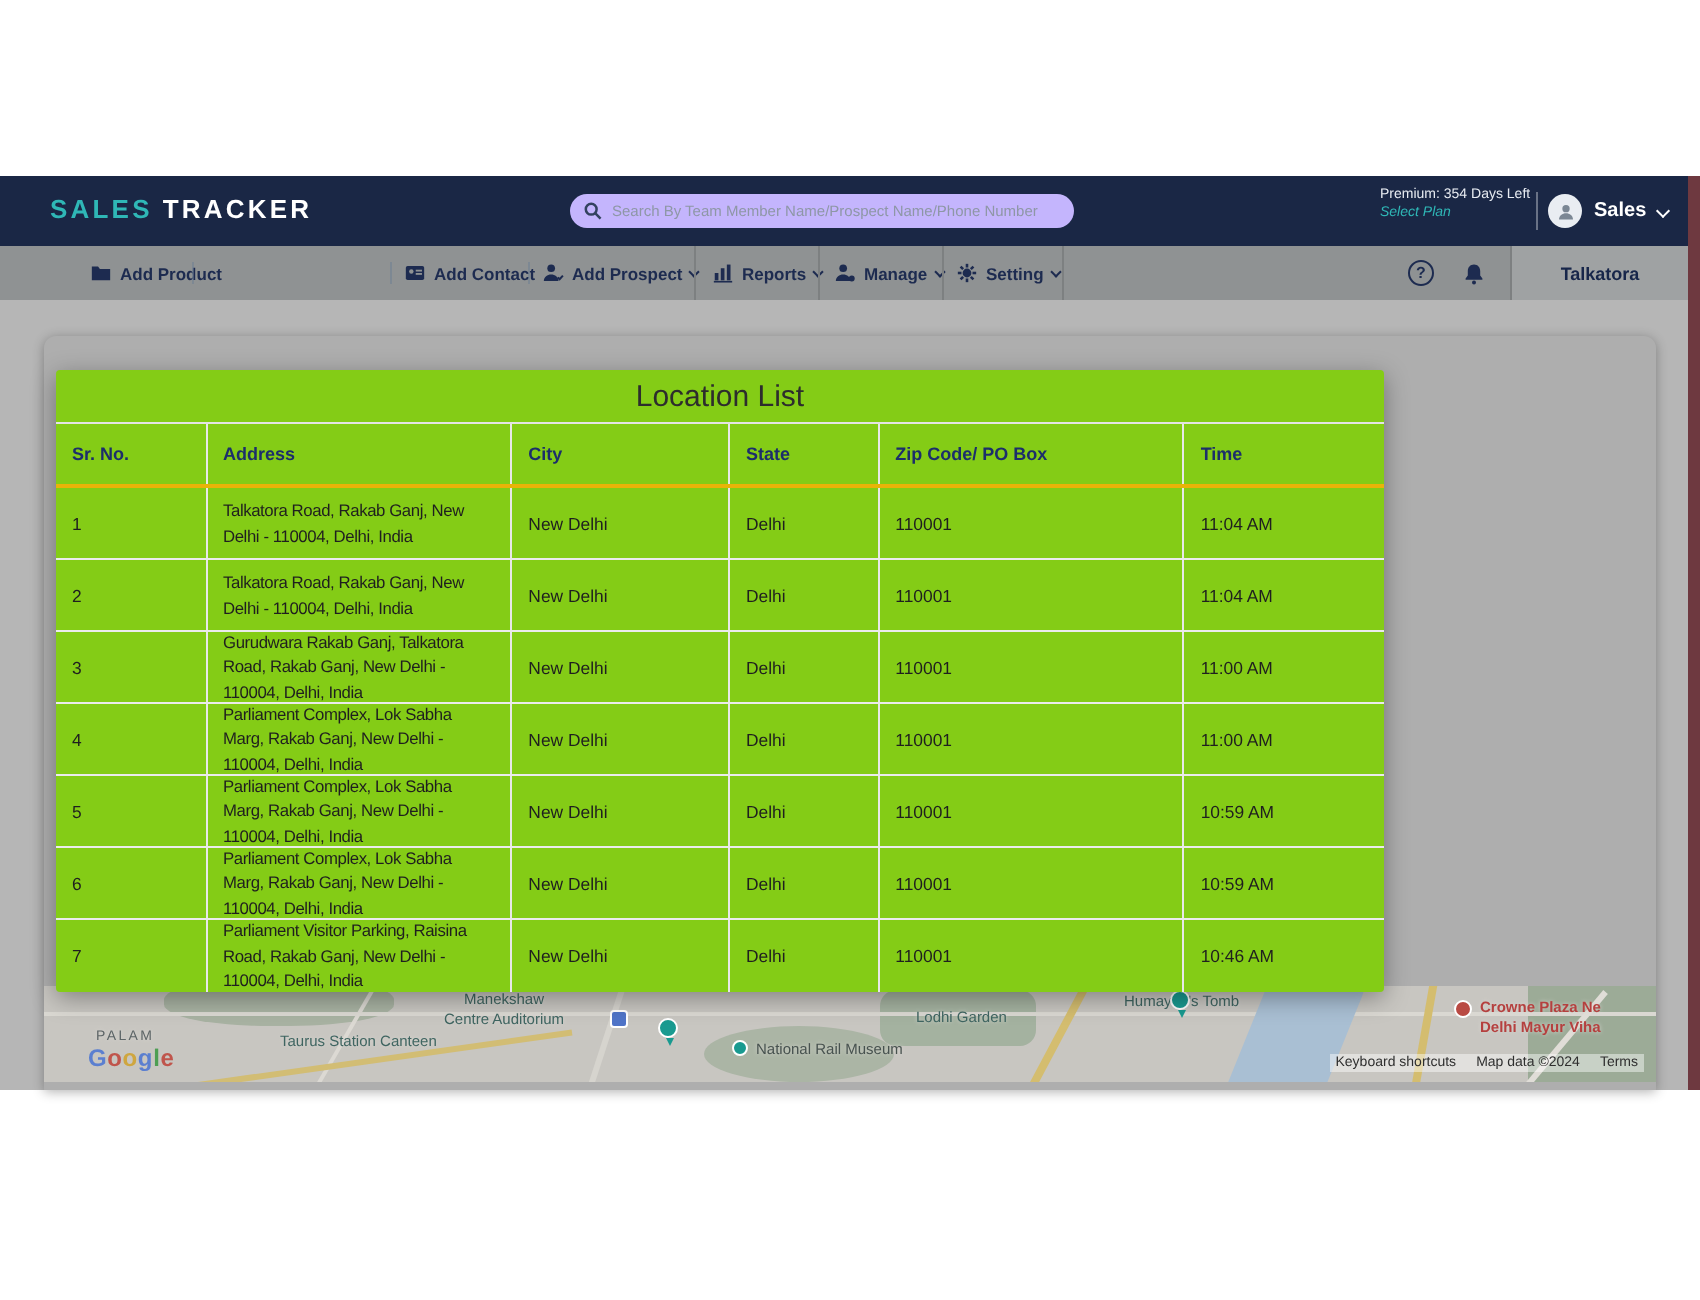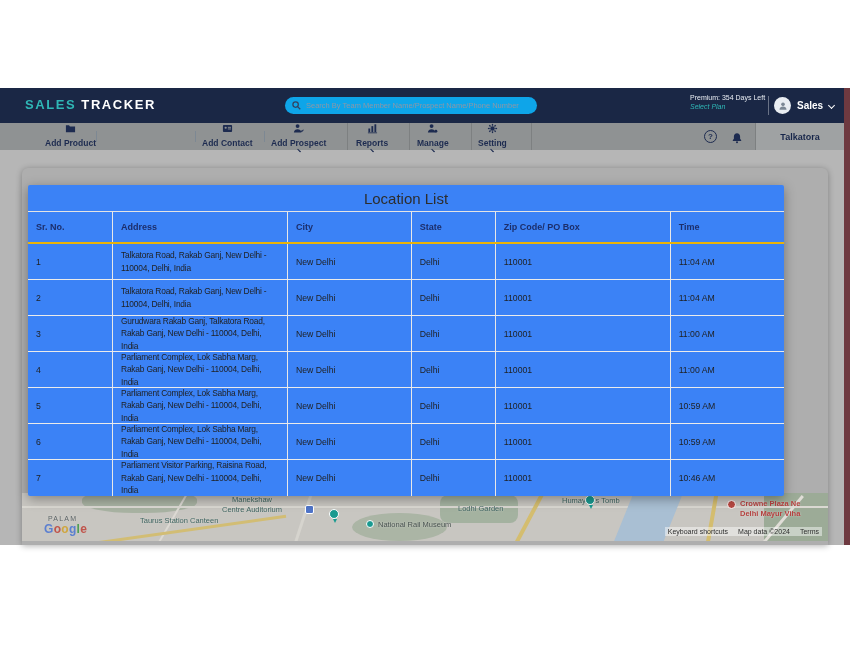--- a/index.html
+++ b/index.html
@@ -4,35 +4,35 @@
 <style>
   html,body{margin:0;padding:0;background:#ffffff;}
   *{box-sizing:border-box;font-family:"Liberation Sans", sans-serif;}
   .screen{position:relative;width:850px;height:650px;background:#ffffff;overflow:hidden;}
 
   
   .header{position:absolute;left:0;top:88px;width:850px;height:35px;background:#1a2745;}
   .logo{position:absolute;left:25px;top:9px;font-size:13px;font-weight:700;letter-spacing:1.6px;}
   .logo .l1{color:#2fb7b6;}
   .logo .l2{color:#ffffff;margin-left:5px;}
-  .searchbox{position:absolute;left:285px;top:9px;width:252px;height:17px;background:#0ea5e9;border-radius:9px;display:flex;align-items:center;padding:0 7px;}
+  .searchbox{position:absolute;left:285px;top:9px;width:252px;height:17px;background:#c4b5fd;border-radius:9px;display:flex;align-items:center;padding:0 7px;}
   .searchbox input{border:none;outline:none;flex:1;font-size:7.5px;color:#333;background:transparent;margin-left:5px;padding:0;}
   .searchbox input::placeholder{color:#8e97a6;}
   .premium{position:absolute;left:690px;top:94px;line-height:1.25;}
   .premium .p1{font-size:7px;color:#e8ecf2;}
   .premium .p2{font-size:7px;font-style:italic;color:#2fb7b6;}
   .hdr-divider{position:absolute;left:768px;top:96px;width:1px;height:19px;background:rgba(255,255,255,.35);}
   .avatar{position:absolute;left:774px;top:97px;width:17px;height:17px;border-radius:50%;background:#e9edf2;display:flex;align-items:center;justify-content:center;}
   .username{position:absolute;left:797px;top:100px;font-size:10px;font-weight:700;color:#ffffff;}
   .chev{display:inline-block;width:5px;height:5px;border-right:1.4px solid #fff;border-bottom:1.4px solid #fff;transform:rotate(45deg);}
   .hdr-chev{position:absolute;left:829px;top:103px;}
 
   
   .navbar{position:absolute;left:0;top:123px;width:850px;height:27px;background:#8f9293;}
-  .nav-item{position:absolute;top:0;height:27px;display:flex;align-items:center;gap:4px;font-size:8.5px;font-weight:700;color:#1d2b50;cursor:pointer;flex-direction:column;}
+  .nav-item{position:absolute;top:0;height:27px;display:flex;align-items:center;gap:4px;font-size:8.5px;font-weight:700;color:#1d2b50;cursor:pointer;}
   .nav-item svg{flex:0 0 auto;}
   .ncaret{width:4px;height:4px;border-right:1.3px solid #1d2b50;border-bottom:1.3px solid #1d2b50;transform:rotate(45deg);margin-top:-2px;}
   .pipe{position:absolute;top:8px;width:1px;height:11px;background:#6f7f93;opacity:.55;}
   .vline{position:absolute;top:0;width:1px;height:27px;background:#7d8081;}
   .ni-product{left:45px;}  .pipe1{left:96px;}
   .ni-team{left:104px;}    .pipe2{left:195px;}
   .ni-contact{left:202px;} .pipe3{left:264px;}
   .ni-prospect{left:271px;}
   .vl1{left:347px;} .ni-reports{left:356px;}
   .vl2{left:409px;} .ni-manage{left:417px;}
@@ -81,21 +81,21 @@
   .teal-pin-shape{width:10px;height:10px;border-radius:50%;background:#199a90;border:1px solid #fff;position:relative;}
   .teal-pin-shape:after{content:"";position:absolute;left:3px;top:9px;border-left:2px solid transparent;border-right:2px solid transparent;border-top:4px solid #199a90;}
   .google-logo{position:absolute;left:22px;top:29px;font-size:12px;font-weight:700;letter-spacing:.3px;cursor:pointer;}
   .attribution{position:absolute;right:6px;top:34px;font-size:7px;color:#2e2e2e;background:rgba(255,255,255,.45);padding:1px 3px;display:flex;gap:10px;}
   .attribution span{cursor:pointer;}
 
   
   .edge-strip{position:absolute;left:844px;top:88px;width:6px;height:457px;background:#6e3940;}
 
   
-  .modal{position:absolute;left:28px;top:185px;width:756px;height:311px;background:#3b82f6;border-radius:2px;box-shadow:0 3px 12px rgba(0,0,0,.35);}
+  .modal{position:absolute;left:28px;top:185px;width:664px;height:311px;background:#84cc16;border-radius:2px;box-shadow:0 3px 12px rgba(0,0,0,.35);}
   .modal-title{height:27px;display:flex;align-items:center;justify-content:center;font-size:15px;font-weight:500;color:#2d2d2d;border-bottom:1px solid #e4e4e4;}
   .thead{display:flex;height:32px;border-bottom:2px solid #eab308;}
   .cell{display:flex;align-items:center;padding:0 8px;border-left:1px solid #e8e8e8;font-size:8.7px;color:#1f1f1f;}
   .hcell{font-size:9px;font-weight:700;color:#1c2e6b;}
   .c0{width:88px;border-left:none;}
   .c1{width:184px;}
   .c2{width:130px;}
   .c3{width:88px;}
   .c4{width:184px;}
   .c5{width:120px;}

